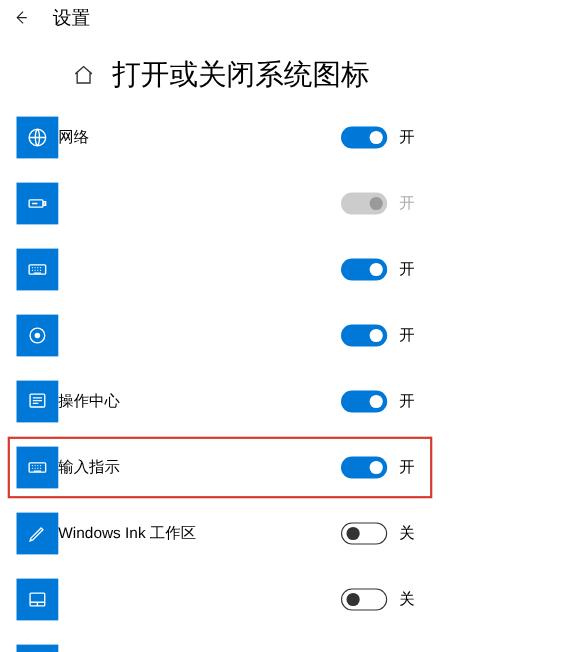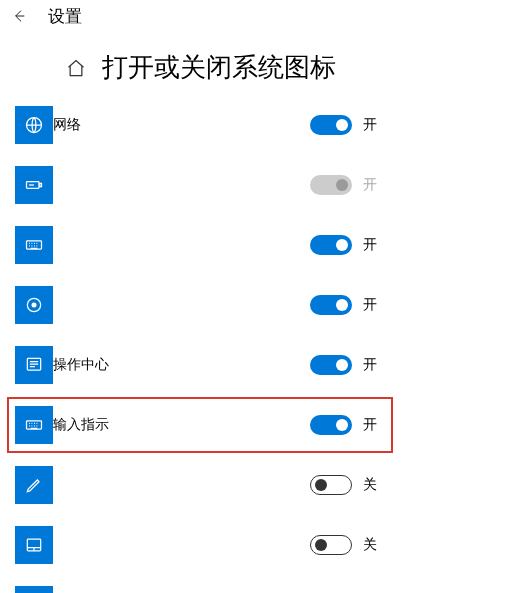--- a/index.html
+++ b/index.html
@@ -237,20 +237,21 @@
       </div>
     <div class="state-label">开</div>
   </div>
 
   <div class="item">
     <div class="icon-box">
       <svg viewBox="0 0 24 24">
           <path d="M4 20l3-1 11-11-2-2L5 17l-1 3zM16 6l2 2"></path>
         </svg>
     </div>
+    <div class="item-label">Windows Ink 工作区</div>
     <div class="toggle off-bordered">
         <div class="toggle-knob"></div>
       </div>
     <div class="state-label">关</div>
   </div>
 
   <div class="item">
     <div class="icon-box">
       <svg viewBox="0 0 24 24">
           <rect x="4" y="5" width="16" height="14" rx="1"></rect>

